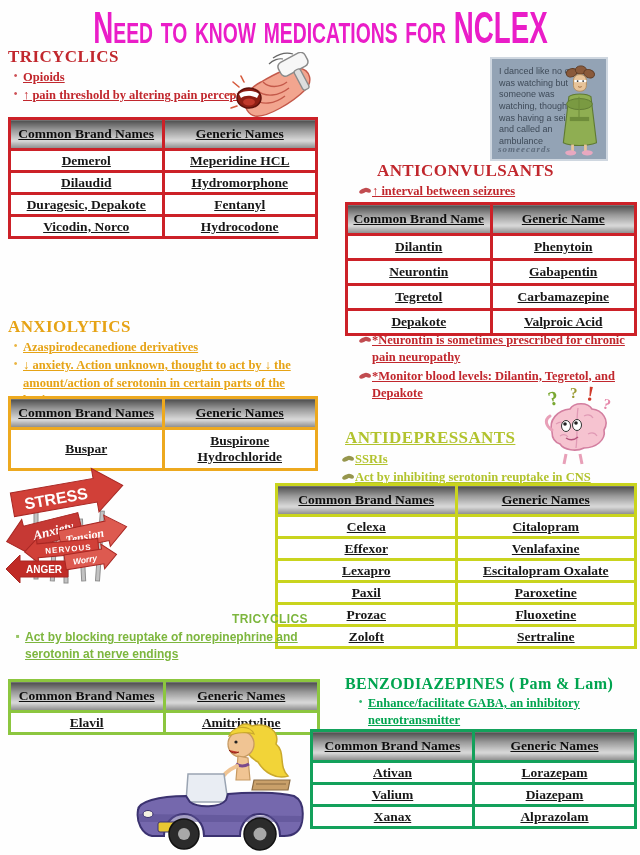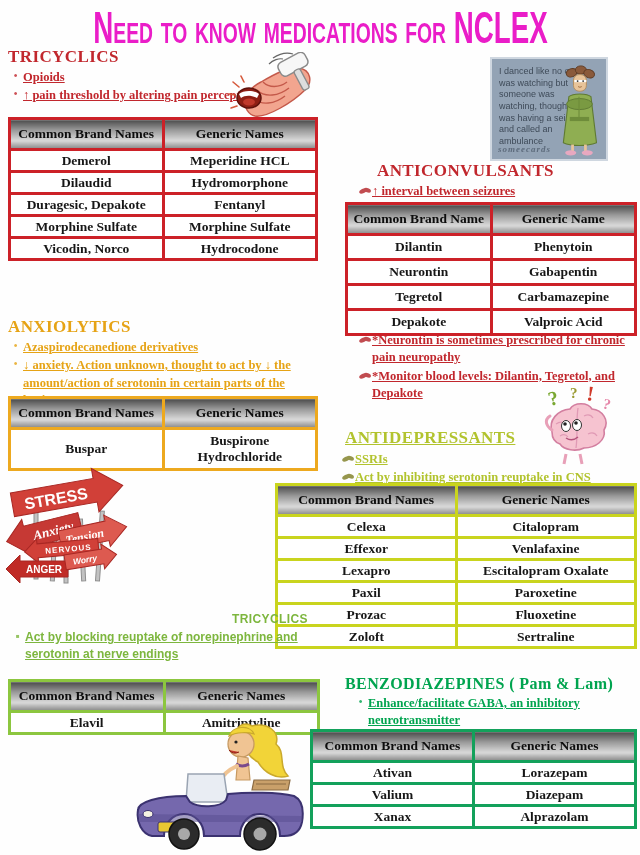--- a/index.html
+++ b/index.html
@@ -26,21 +26,21 @@
   .bm svg{display:inline-block;margin-top:3px;}
   .bt{color:var(--c);text-decoration:underline;font:bold 12.5px/1.38 "Liberation Serif",serif;}
   .bt.sans{font-family:"Liberation Sans",sans-serif;font-size:12px;}
 
   
   table.med{border-collapse:collapse;width:100%;}
   .tb-red{--tb:#cc2128;} .tb-amber{--tb:#eda91f;} .tb-yg{--tb:#c9d41e;}
   .tb-lg{--tb:#8cc63f;}  .tb-grn{--tb:#13a15b;}
   table.med th,table.med td{border:3.5px solid var(--tb);width:50%;
       font:bold 13.5px "Liberation Serif",serif;text-align:center;
-      padding:3px 2px;color:#171717;background:#fff;}
+      padding:3px 2px;color:#171717;background:#fff;text-decoration:underline;}
   table.med th{background:linear-gradient(180deg,#4e4e4e 0%,#9b9b9b 35%,#dadada 72%,#8b8b8b 100%);
       color:#0d0d0d;padding:6px 2px;}
   table.slim td{padding:1.5px 2px;}
 
   
   .ecard{background:#93a3b5;border:2px solid #cfd7e0;box-sizing:border-box;}
   .ecard-text{position:absolute;left:7px;top:7px;width:94px;
       font:9px/1.3 "Liberation Sans",sans-serif;color:#3e4a58;}
   .ecard-mark{position:absolute;left:6px;bottom:5px;
       font:italic bold 9px "Liberation Serif",serif;color:#5d6b7c;letter-spacing:1px;}
@@ -104,24 +104,20 @@
         </tr>
     <tr>
       <td>Dilaudid</td>
       <td>Hydromorphone</td>
         </tr>
     <tr>
       <td>Duragesic, Depakote</td>
       <td>Fentanyl</td>
         </tr>
     <tr>
-      <td>Morphine Sulfate</td>
-      <td>Morphine Sulfate</td>
-        </tr>
-    <tr>
       <td>Vicodin, Norco</td>
       <td>Hydrocodone</td>
         </tr>
   </tbody>
     </table>
 
   <div class="abs ecard" style="left:490px;top:57px;width:118px;height:104px;">
     <div class="ecard-text">I danced like no one was watching but someone was watching, thought I was having a seizure and called an ambulance</div>
     <div class="ecard-mark">someecards</div>
     <svg style="position:absolute;right:4px;top:4px;" width="46" height="95" viewBox="0 0 50 98">

